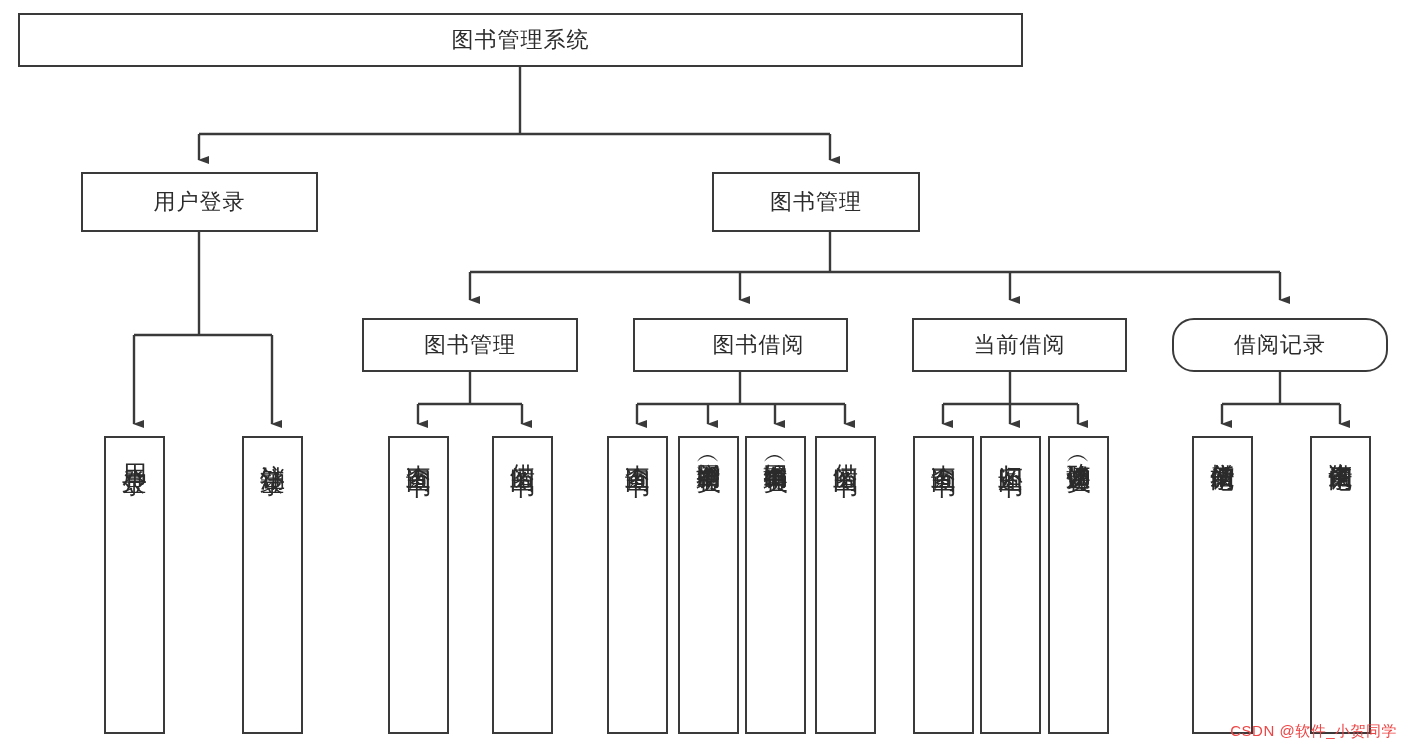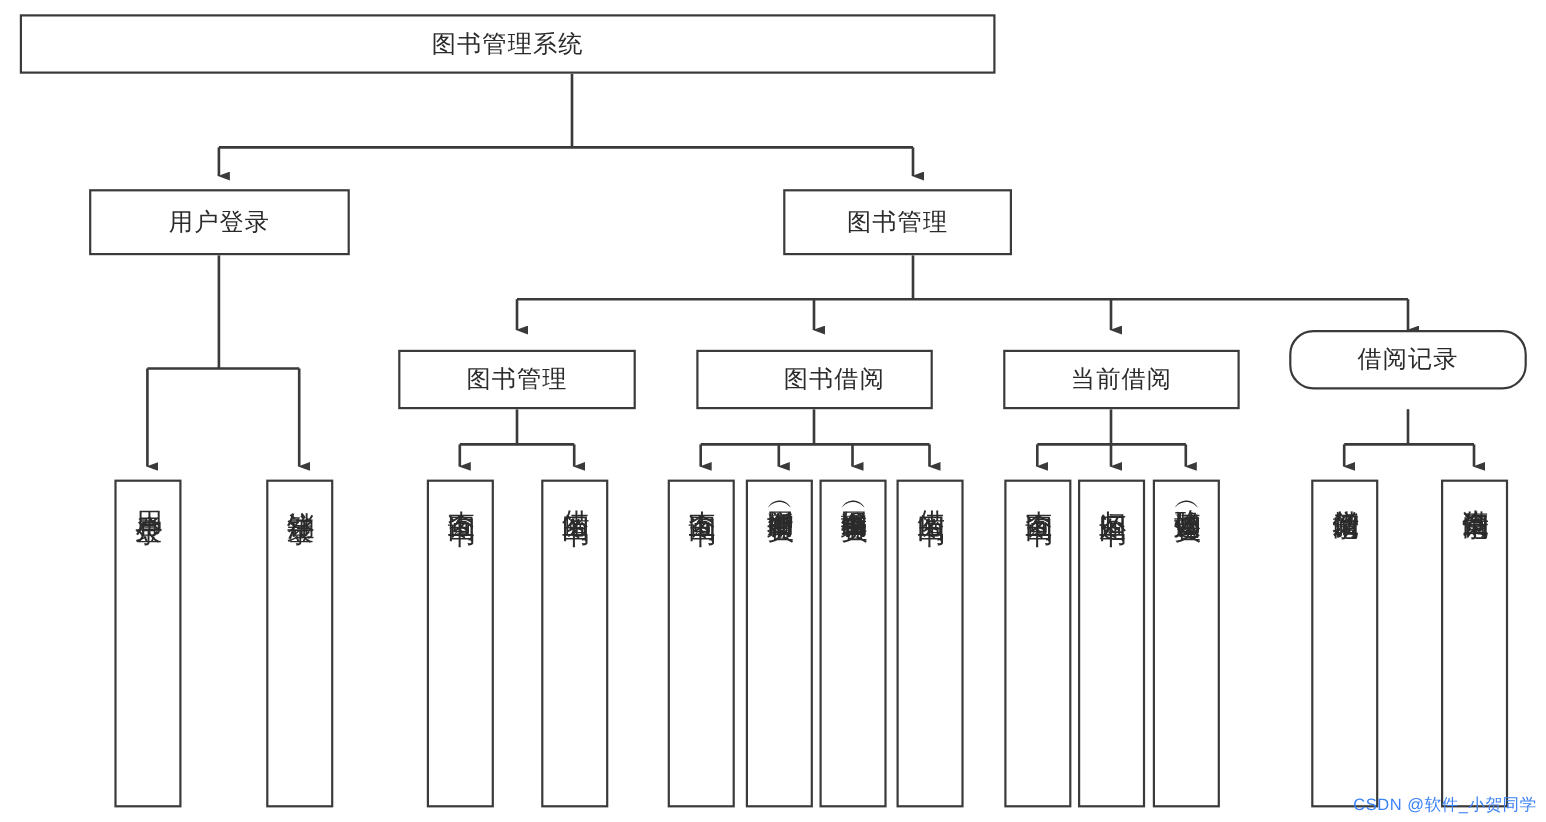--- a/index.html
+++ b/index.html
@@ -59,21 +59,21 @@
   }
   .node.v.tall .lbl {
     font-size: 24px;
     letter-spacing: 1px;
   }
   .watermark {
     position: absolute;
     right: 8px;
     bottom: 6px;
     font-size: 15px;
-    color: #3b82f6;
+    color: #ef4444;
     letter-spacing: 0.5px;
     white-space: nowrap;
   }
 </style>
 </head>
 <body>
 
 <div id="canvas">
 
   <svg class="wires" viewBox="0 0 1405 747">
@@ -119,41 +119,41 @@
       <path d="M1010,404 L1010,424" marker-end="url(#arrow)"></path>
       <path d="M1078,404 L1078,424" marker-end="url(#arrow)"></path>
 
       <path d="M1280,372 L1280,404"></path>
       <path d="M1222,404 L1340,404"></path>
       <path d="M1222,404 L1222,424" marker-end="url(#arrow)"></path>
       <path d="M1340,404 L1340,424" marker-end="url(#arrow)"></path>
     </g>
   </svg>
 
-  <div class="node h" style="left:18px; top:13px; width:887px; height:54px;">
+  <div class="node h" style="left:18px; top:13px; width:1005px; height:54px;">
     <span class="lbl">图书管理系统</span>
   </div>
 
   <div class="node h" style="left:81px; top:172px; width:237px; height:60px;">
     <span class="lbl">用户登录</span>
   </div>
   <div class="node h" style="left:712px; top:172px; width:208px; height:60px;">
     <span class="lbl">图书管理</span>
   </div>
 
   <div class="node h" style="left:362px; top:318px; width:216px; height:54px;">
     <span class="lbl">图书管理</span>
   </div>
   <div class="node h" style="left:633px; top:318px; width:215px; height:54px;padding-left:36px;">
     <span class="lbl">图书借阅</span>
   </div>
   <div class="node h" style="left:912px; top:318px; width:215px; height:54px;">
     <span class="lbl">当前借阅</span>
   </div>
-  <div class="node h" style="left:1172px; top:300px; width:216px; height:54px;border-radius:22px;">
+  <div class="node h" style="left:1172px; top:318px; width:216px; height:54px;border-radius:22px;">
     <span class="lbl">借阅记录</span>
   </div>
 
   <div class="node v" style="left:104px; top:436px; width:61px; height:298px;">
     <span class="lbl">用户登录</span>
   </div>
   <div class="node v" style="left:242px; top:436px; width:61px; height:298px;">
     <span class="lbl">注销登录</span>
   </div>
 

